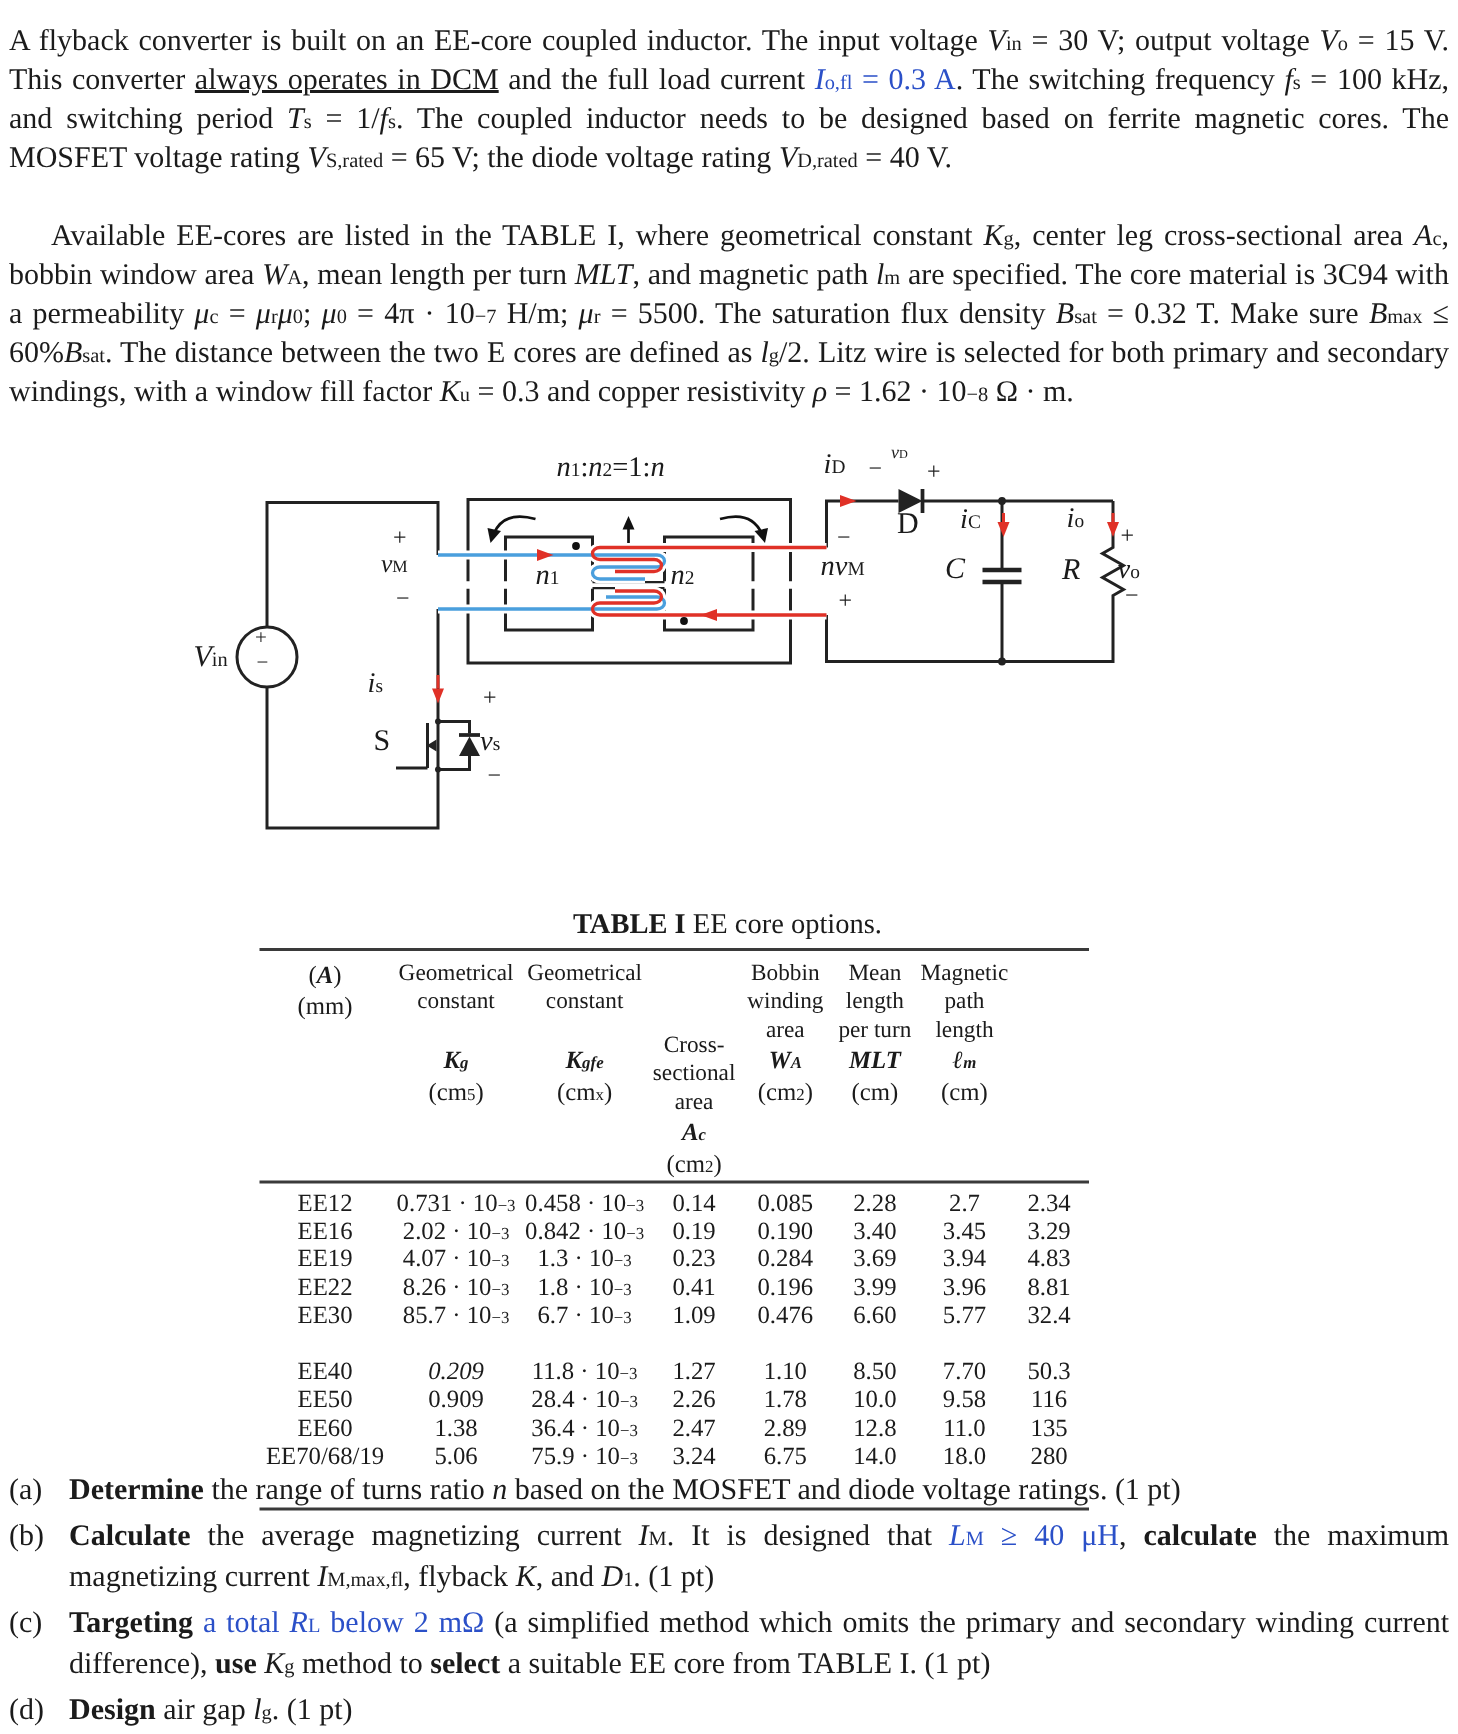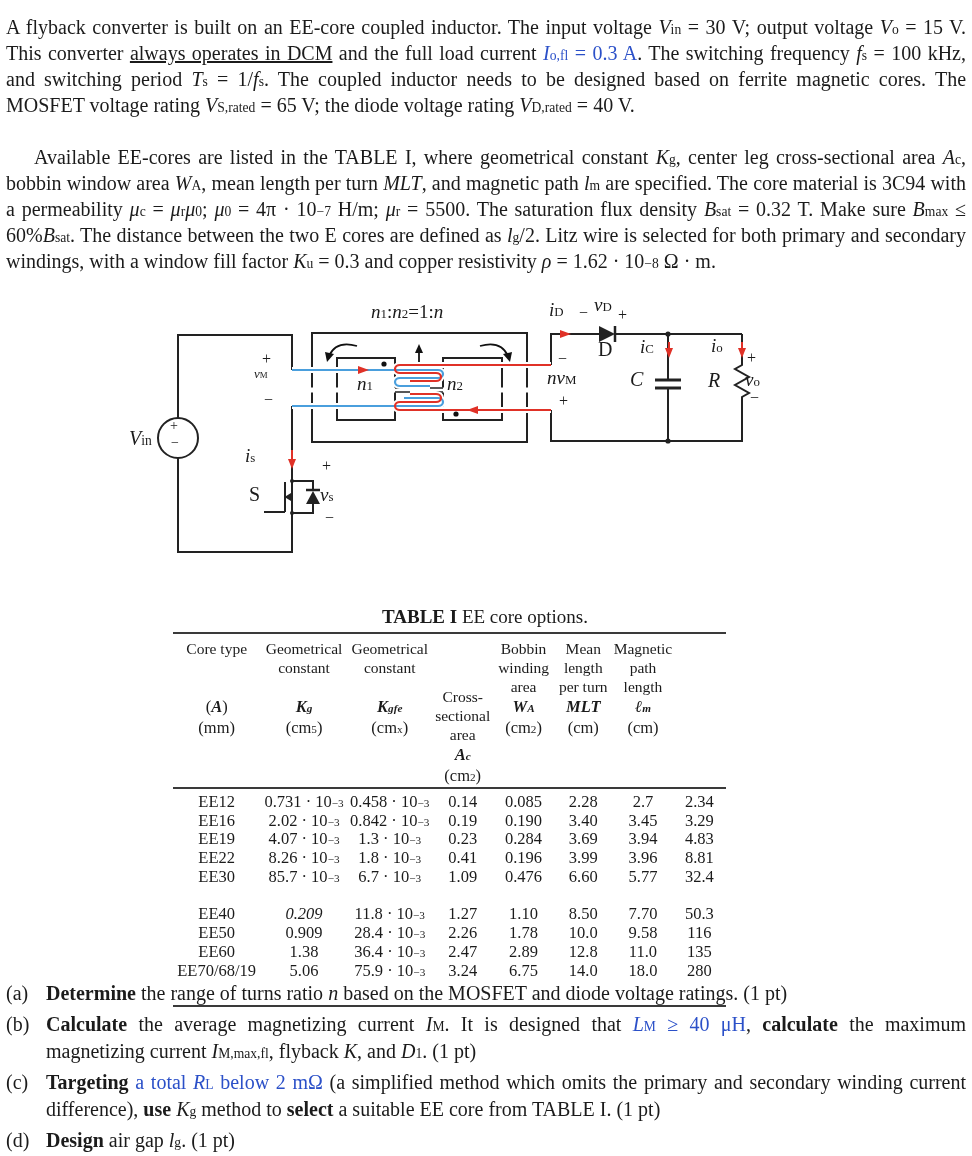--- a/index.html
+++ b/index.html
@@ -133,54 +133,53 @@
       </g>
       <path d="M669,342 V348" stroke="#e03127" stroke-width="2"></path>
       <path d="M742,342 V348" stroke="#e03127" stroke-width="2"></path>
       <path d="M292,450 V459" stroke="#e03127" stroke-width="2"></path>
     </svg>
     <div id="fig-labels">
         <span class="fig-label" style="left: 129px; top: 133px; font-size: 20px;"><span class="m">V</span><span class="sub r">in</span></span>
         <span class="fig-label" style="left: 170px; top: 124px; font-size: 14px;"><span class="r">+</span></span>
         <span class="fig-label" style="left: 171px; top: 141px; font-size: 14px;"><span class="r">−</span></span>
         <span class="fig-label" style="left: 262px; top: 56px; font-size: 16px;"><span class="r">+</span></span>
-        <span class="fig-label" style="left: 254px; top: 72px; font-size: 13px;"><span class="m">v</span><span class="sub r">M</span></span>
+        <span class="fig-label" style="left: 254px; top: 72px; font-size: 17px;"><span class="m">v</span><span class="sub r">M</span></span>
         <span class="fig-label" style="left: 264px; top: 97px; font-size: 16px;"><span class="r">−</span></span>
         <span class="fig-label" style="left: 245px; top: 151px; font-size: 19px;"><span class="m">i</span><span class="sub r">s</span></span>
         <span class="fig-label" style="left: 249px; top: 189px; font-size: 20px;"><span class="r">S</span></span>
         <span class="fig-label" style="left: 322px; top: 163px; font-size: 16px;"><span class="r">+</span></span>
         <span class="fig-label" style="left: 320px; top: 190px; font-size: 19px;"><span class="m">v</span><span class="sub r">s</span></span>
         <span class="fig-label" style="left: 325px; top: 215px; font-size: 16px;"><span class="r">−</span></span>
         <span class="fig-label" style="left: 371px; top: 7px; font-size: 19px;"><span class="m">n</span><span class="sub r">1</span><span class="r">:</span><span class="m">n</span><span class="sub r">2</span><span class="r">=1:</span><span class="m">n</span></span>
         <span class="fig-label" style="left: 357px; top: 79px; font-size: 19px;"><span class="m">n</span><span class="sub r">1</span></span>
         <span class="fig-label" style="left: 447px; top: 79px; font-size: 19px;"><span class="m">n</span><span class="sub r">2</span></span>
         <span class="fig-label" style="left: 549px; top: 5px; font-size: 19px;"><span class="m">i</span><span class="sub r">D</span></span>
         <span class="fig-label" style="left: 579px; top: 10px; font-size: 16px;"><span class="r">−</span></span>
-        <span class="fig-label" style="left: 594px; top: 0px; font-size: 19px;"><span class="m">v</span><span class="sub r">D</span></span>
+        <span class="fig-label" style="left: 594px; top: 0px; font-size: 12px;"><span class="m">v</span><span class="sub r">D</span></span>
         <span class="fig-label" style="left: 618px; top: 12px; font-size: 16px;"><span class="r">+</span></span>
         <span class="fig-label" style="left: 598px; top: 44px; font-size: 20px;"><span class="r">D</span></span>
         <span class="fig-label" style="left: 558px; top: 56px; font-size: 16px;"><span class="r">−</span></span>
         <span class="fig-label" style="left: 547px; top: 73px; font-size: 19px;"><span class="m">n</span><span class="m">v</span><span class="sub r">M</span></span>
         <span class="fig-label" style="left: 559px; top: 98px; font-size: 16px;"><span class="r">+</span></span>
         <span class="fig-label" style="left: 640px; top: 42px; font-size: 19px;"><span class="m">i</span><span class="sub r">C</span></span>
         <span class="fig-label" style="left: 630px; top: 74px; font-size: 20px;"><span class="m">C</span></span>
         <span class="fig-label" style="left: 711px; top: 41px; font-size: 19px;"><span class="m">i</span><span class="sub r">o</span></span>
         <span class="fig-label" style="left: 708px; top: 75px; font-size: 20px;"><span class="m">R</span></span>
         <span class="fig-label" style="left: 747px; top: 55px; font-size: 16px;"><span class="r">+</span></span>
         <span class="fig-label" style="left: 745px; top: 75px; font-size: 19px;"><span class="m">v</span><span class="sub r">o</span></span>
         <span class="fig-label" style="left: 750px; top: 95px; font-size: 16px;"><span class="r">−</span></span>
       </div>
   </div>
 
   <div id="tbl-title"><span class="b">TABLE I</span><span> EE core options.</span></div>
 
   <div id="tbl">
     <div id="tbl-head">
         <div class="col" style="width: 15.8%;">
-          <div class="ct">Core type</div>
           <div class="cs"><span class="r">(</span><span class="m b">A</span><span class="r">)</span></div>
           <div class="cu"><span>(mm)</span></div>
         </div>
         <div class="col" style="width: 15.8%;">
           <div class="ct">Geometrical constant</div>
           <div class="cs"><span class="m b">K</span><span class="sub m b">g</span></div>
           <div class="cu"><span>(cm</span><span class="sup">5</span><span>)</span></div>
         </div>
         <div class="col" style="width: 15.2%;">
           <div class="ct">Geometrical constant</div>

